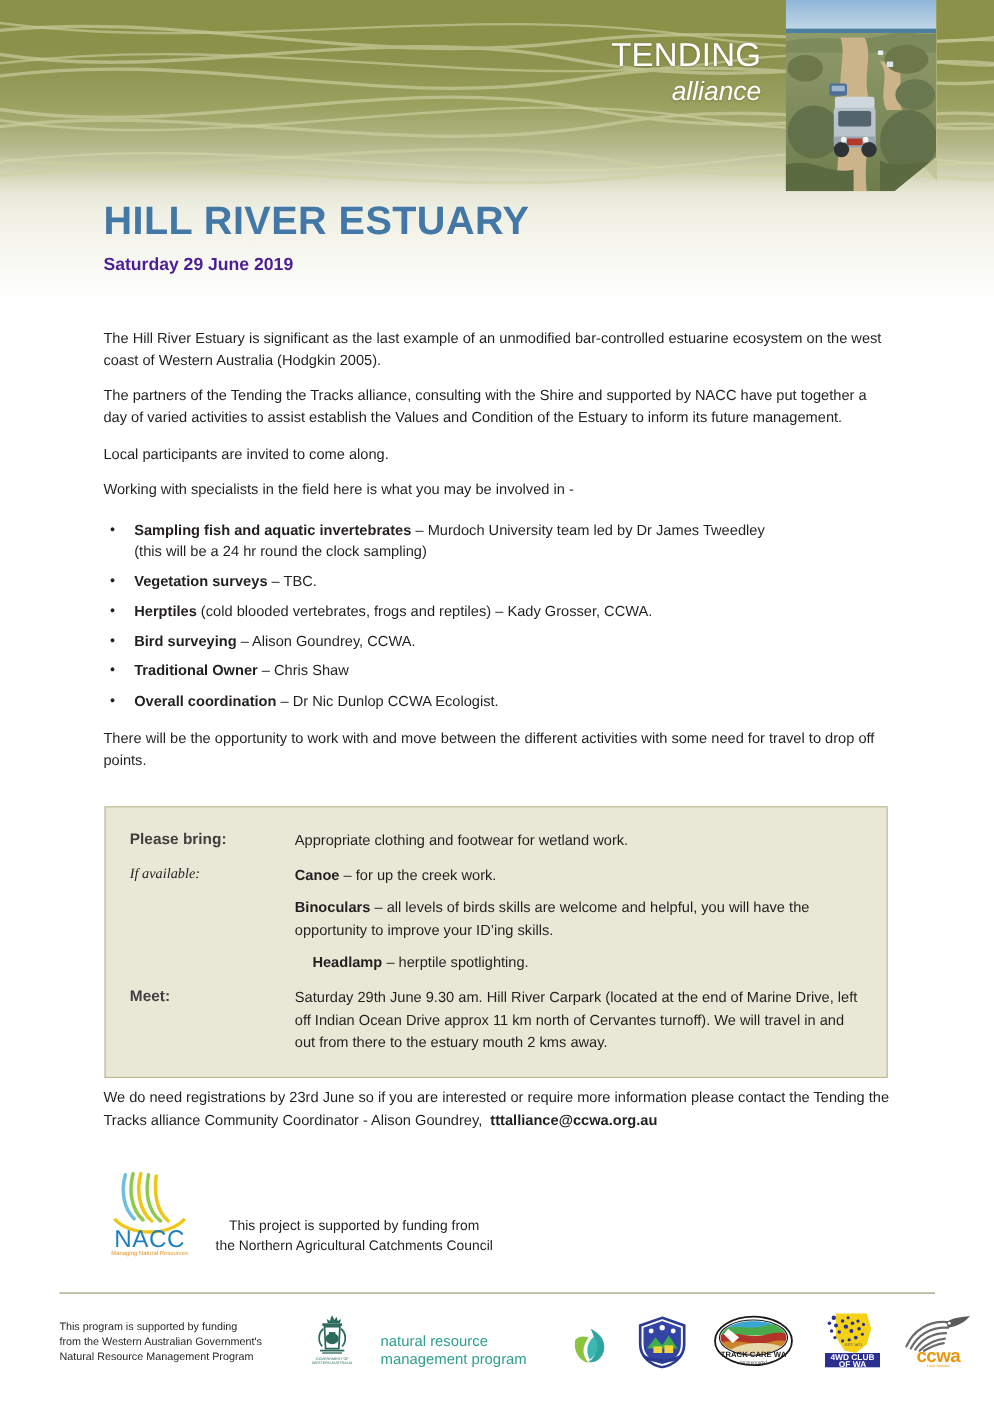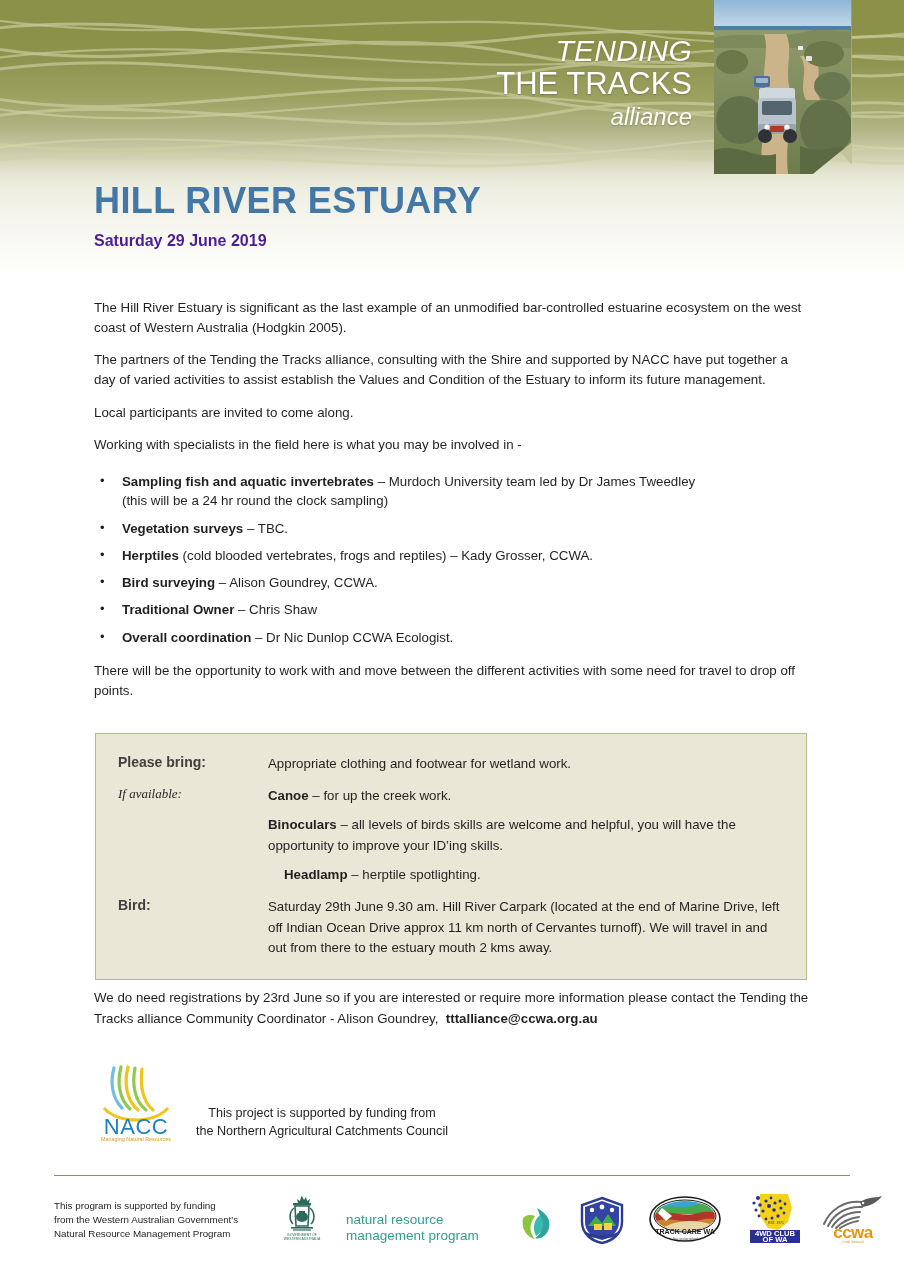--- a/index.html
+++ b/index.html
@@ -69,21 +69,20 @@
     right: 212px; top: 36px;
     text-align: right;
     color: #ffffff;
     line-height: 1.0;
     text-shadow: 0 1px 2px rgba(60,64,30,.35);
   }
   .brand-l1 {
     font-size: 30px; letter-spacing: .2px;
     font-weight: 400;
     font-family: "Liberation Sans", sans-serif;
-    font-style: italic;
   }
   .brand-l2 {
     font-size: 31px; margin-top: 2px;
     font-weight: 400;
   }
   .brand-l3 {
     font-size: 24px; font-style: italic; margin-top: 6px;
     font-weight: 400;
   }
 
@@ -247,21 +246,20 @@
     <g stroke="#d8daaf" stroke-width="2.2" fill="none" opacity="0.7">
       <path d="M-20,18 C200,52 420,0 640,34 C780,56 860,26 930,40"></path>
       <path d="M-20,60 C230,26 430,86 660,56 C800,36 870,70 930,56"></path>
       <path d="M-20,106 C200,146 420,72 640,108 C790,132 870,100 930,118"></path>
       <path d="M-20,150 C210,116 430,176 660,146 C800,126 880,158 930,146"></path>
     </g>
   </svg>
 
   <div class="brand">
     <div class="brand-l1">TENDING</div>
-    <div class="brand-l2">THE TRACKS</div>
     <div class="brand-l3">alliance</div>
   </div>
 
   <div class="photo-flap"></div>
 
   <div class="header-photo">
     <svg class="photo-svg" viewBox="0 0 137 174" preserveAspectRatio="none">
       <defs>
         <linearGradient id="sky" x1="0" y1="0" x2="0" y2="1">
           <stop offset="0%" stop-color="#8fb6d8"></stop>
@@ -359,21 +357,21 @@
       </div>
       <div class="ib-sub-item">
         <b>Binoculars</b><span> – all levels of birds skills are welcome and helpful, you will have the opportunity to improve your ID’ing skills.</span>
       </div>
       <div class="ib-sub-item">
         <b>Headlamp</b><span> – herptile spotlighting.</span>
       </div>
     </div>
   </div>
   <div class="ib-row">
-    <div class="ib-label">Bird:</div>
+    <div class="ib-label">Meet:</div>
     <div class="ib-val">Saturday 29th June 9.30 am. Hill River Carpark (located at the end of Marine Drive, left off Indian Ocean Drive approx 11 km north of Cervantes turnoff). We will travel in and out from there to the estuary mouth 2 kms away.</div>
   </div>
 </div>
 
 <div class="registration">
   <span>We do need registrations by 23rd June so if you are interested or require more information please contact the Tending the Tracks alliance Community Coordinator - Alison Goundrey,&nbsp; </span><span class="email">tttalliance@ccwa.org.au</span>
 </div>
 
 <div class="nacc-block">
   <div>

